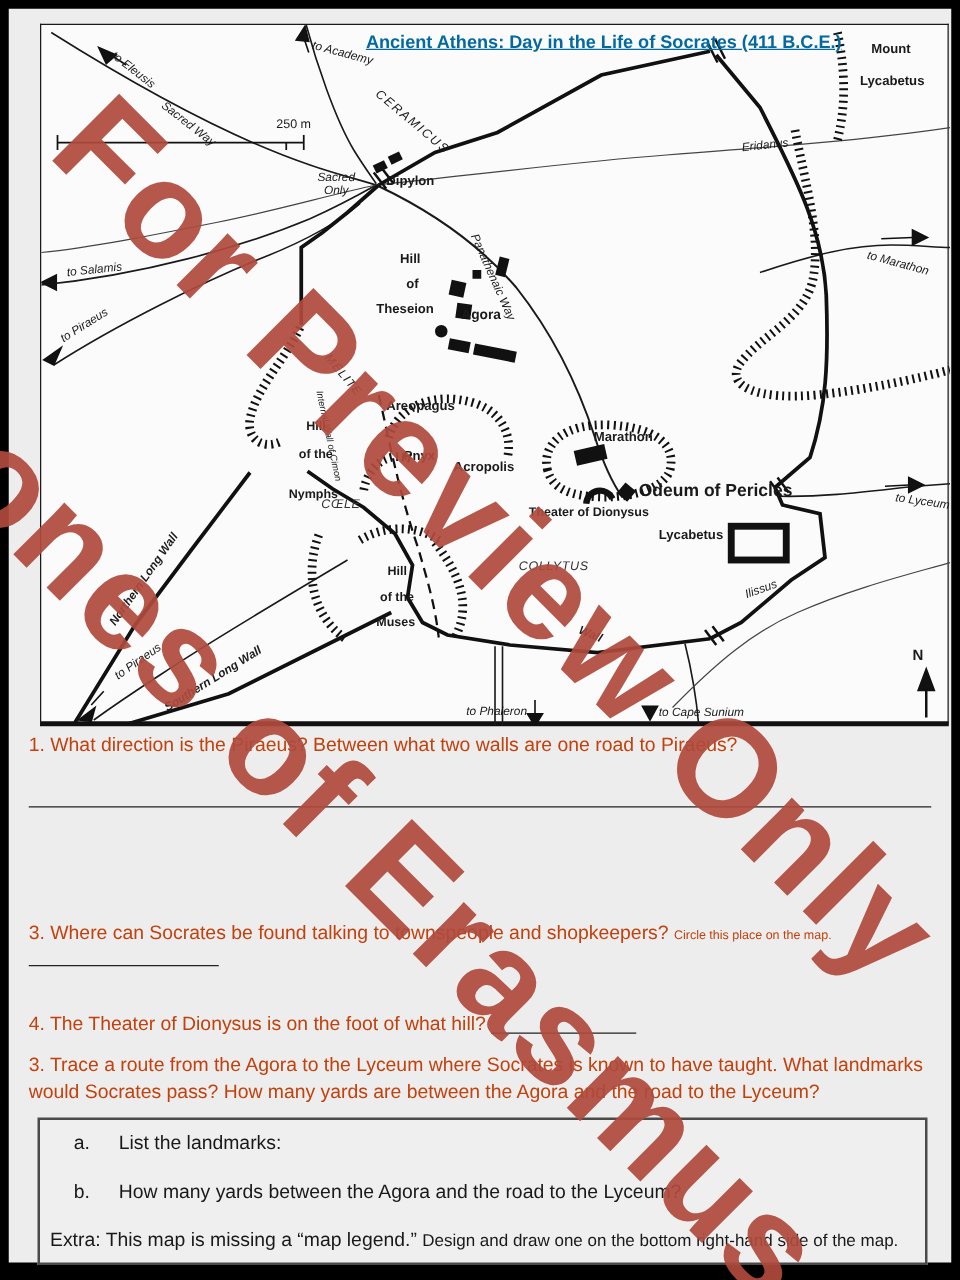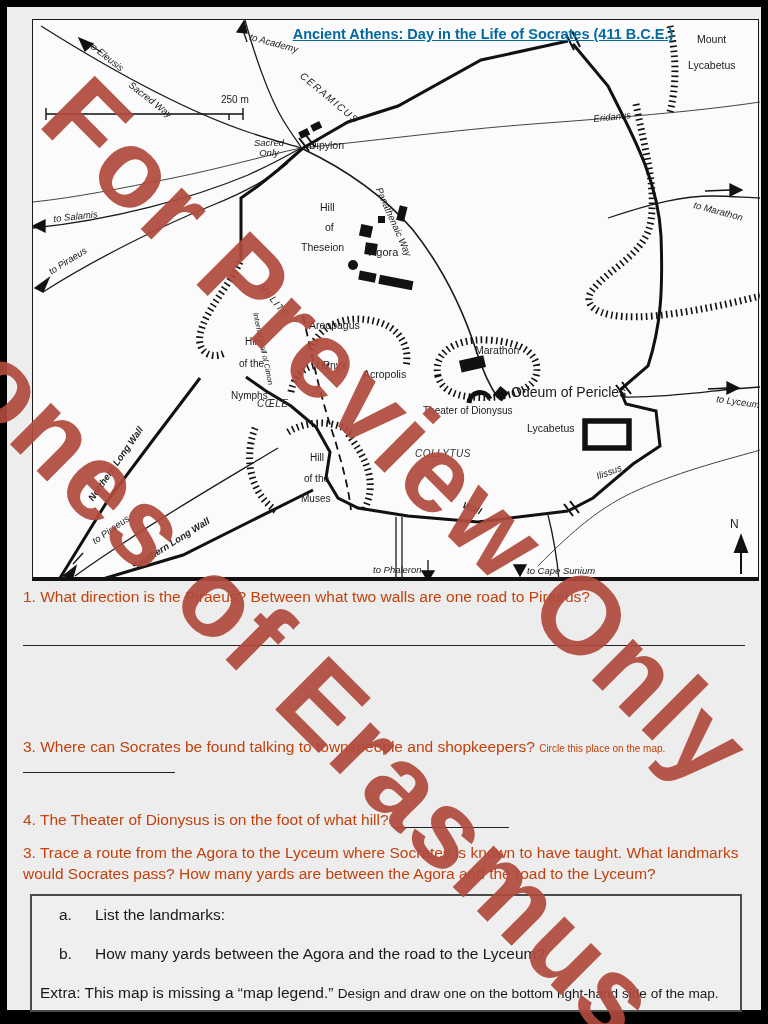--- a/index.html
+++ b/index.html
@@ -3,21 +3,21 @@
 <meta charset="utf-8">
 <style>
   html,body{margin:0;padding:0;}
   body{width:768px;height:1024px;position:relative;background:#000;font-family:"Liberation Sans",sans-serif;overflow:hidden;}
   #page{position:absolute;left:7px;top:7px;width:754px;height:1003px;background:#ededed;}
   
   #map{position:absolute;left:25px;top:12px;width:727px;height:562px;background:#fbfbfb;border:1.5px solid #1a1a1a;border-bottom:4px solid #111;box-sizing:border-box;}
   #map svg{position:absolute;left:0;top:0;}
   #map-title{position:absolute;left:250px;top:6px;width:400px;text-align:center;font-size:14.5px;font-weight:bold;text-decoration:underline;color:#0369a1;z-index:3;}
   .lbl{position:absolute;z-index:2;font-size:9.5px;line-height:1.1;font-style:italic;color:#1a1a1a;white-space:nowrap;transform-origin:0 0;}
-  .lbl.b{font-style:normal;font-weight:normal;font-size:10.5px;}
+  .lbl.b{font-style:normal;font-weight:bold;font-size:10.5px;}
   .lbl.sm{font-size:7.5px;}
   .lbl.dist{font-size:10px;color:#333;letter-spacing:.5px;text-align:right;}
   .lbl.ctr{transform-origin:50% 50%;}
   
   .wm{position:absolute;z-index:10;font-weight:bold;font-size:110px;letter-spacing:3px;color:#b04a3c;opacity:.92;white-space:nowrap;transform-origin:0 0;transform:rotate(45deg);pointer-events:none;}
   
   .q{position:absolute;font-size:15.5px;color:#c2410c;line-height:1.35;}
   .q .note{font-size:10px;}
   .rule{position:absolute;border-top:1.6px solid #222;height:0;}
   .blank{display:inline-block;width:116px;border-bottom:1.6px solid #222;transform:translateY(3px);}

